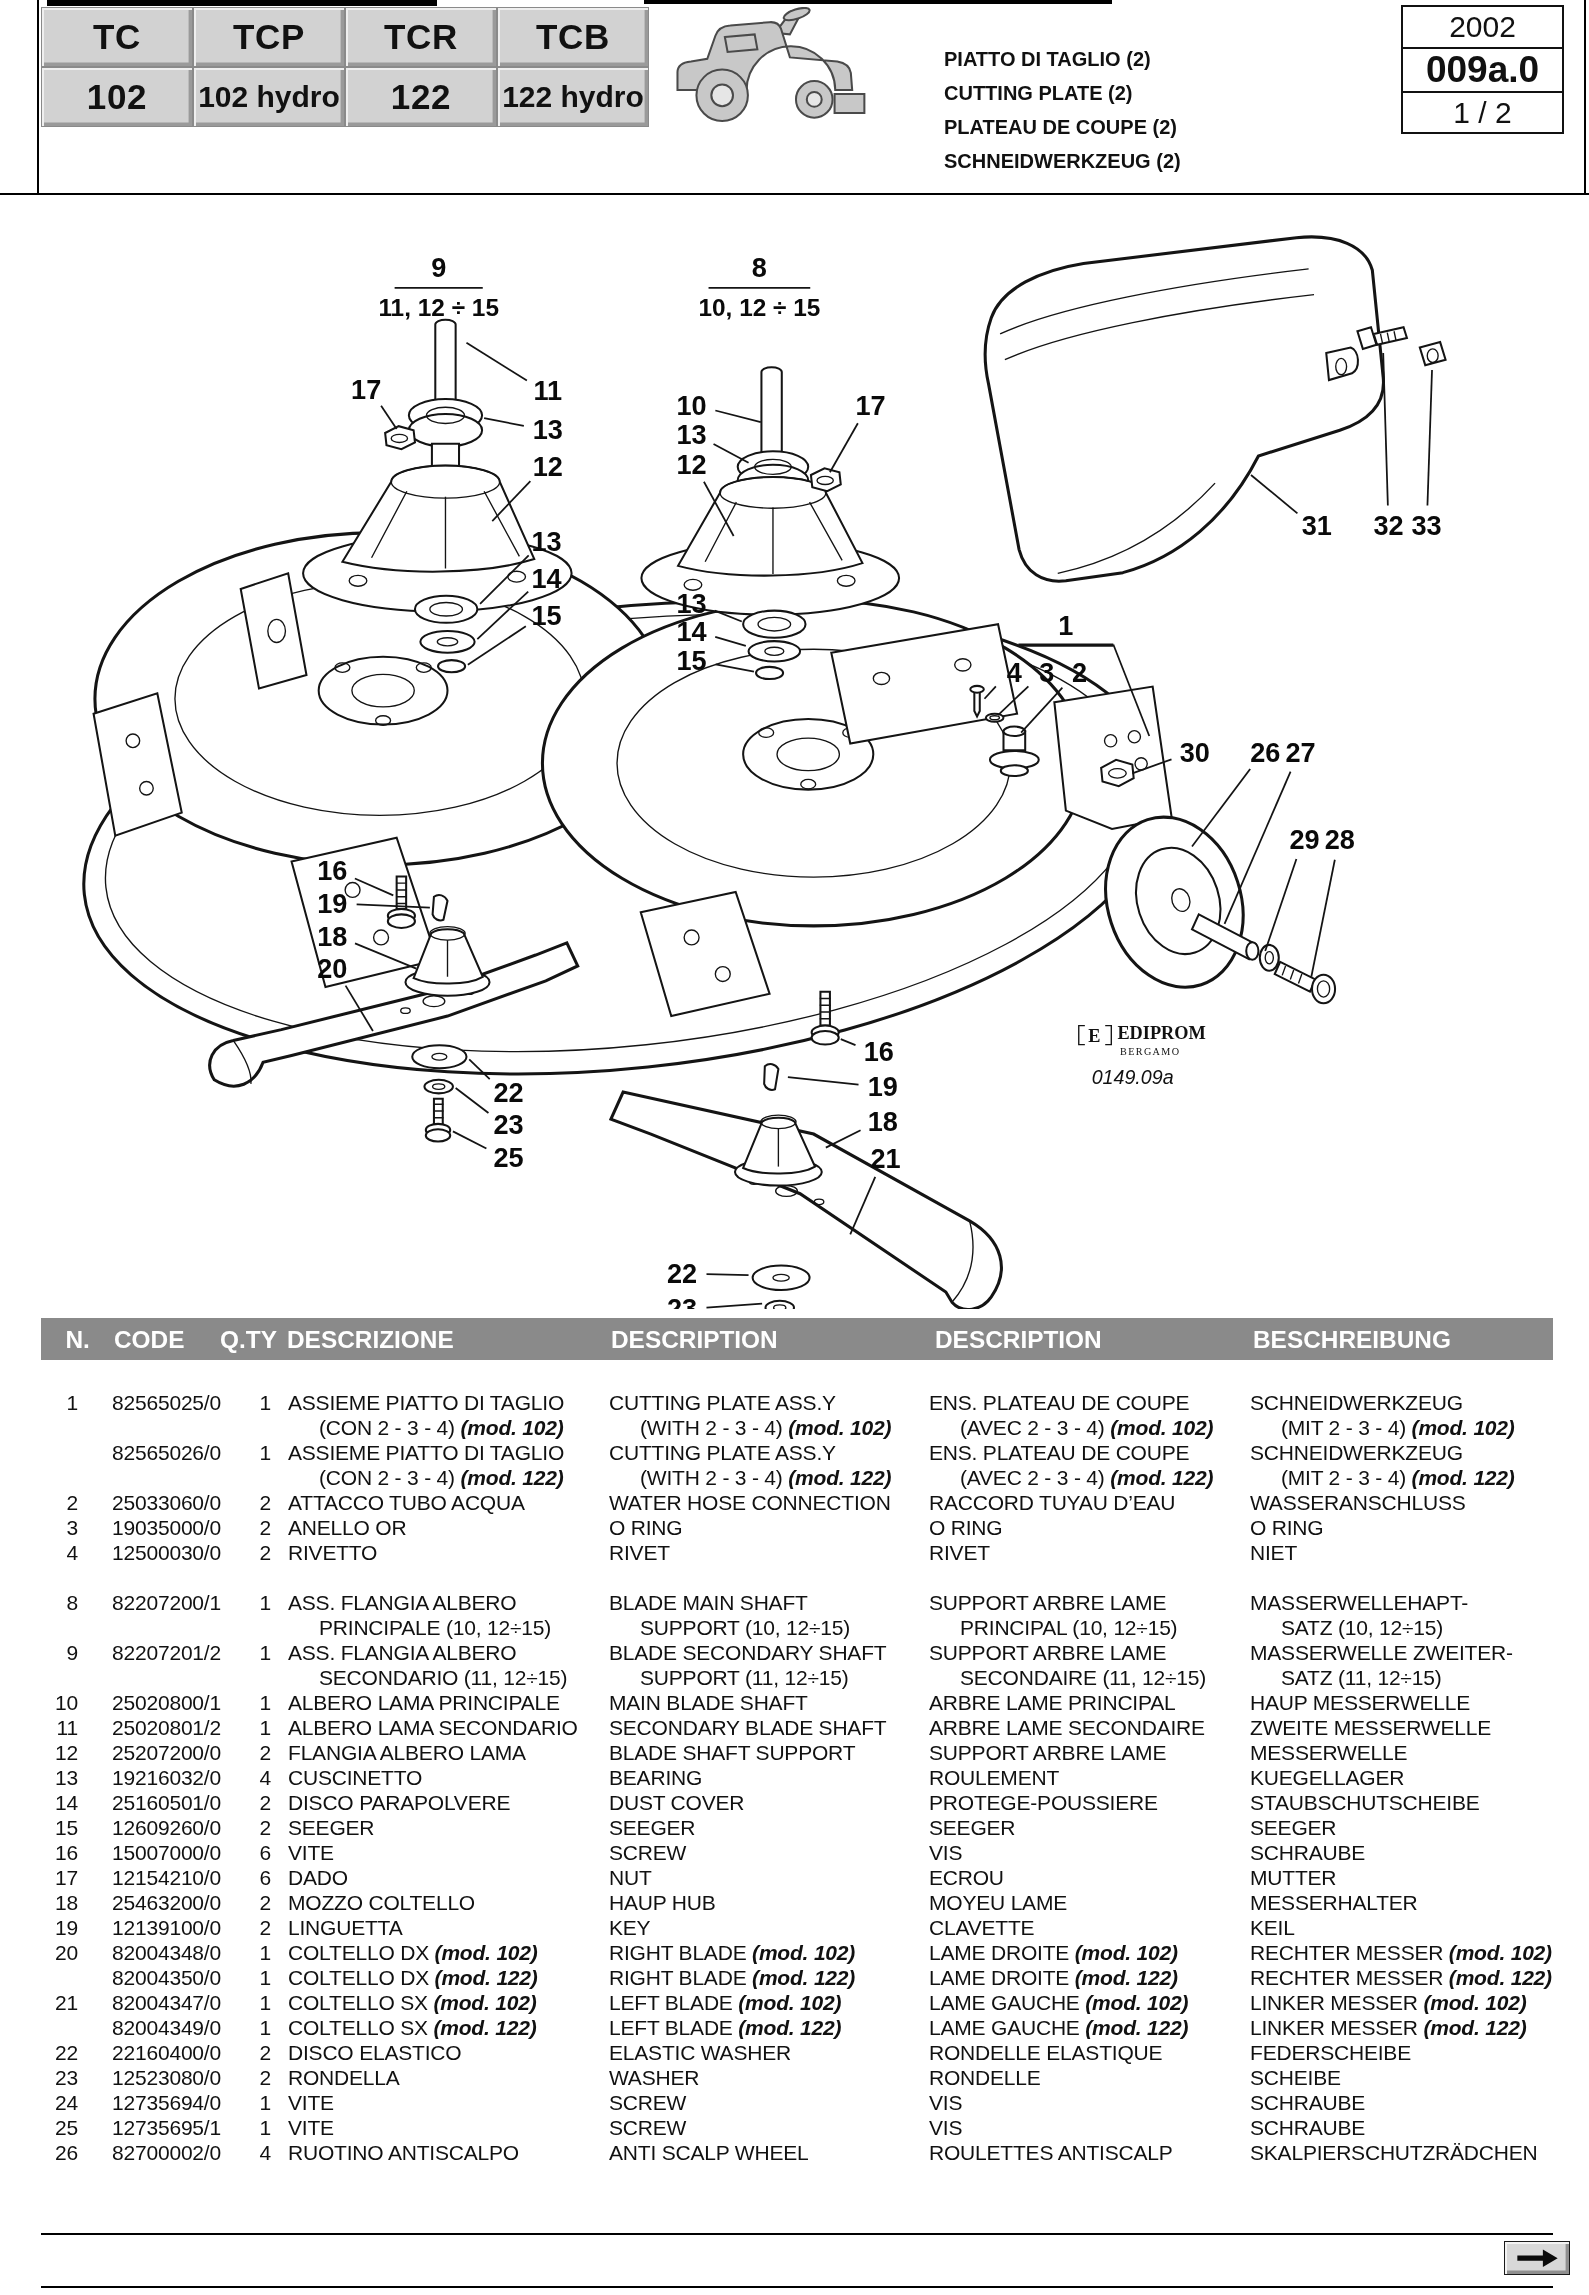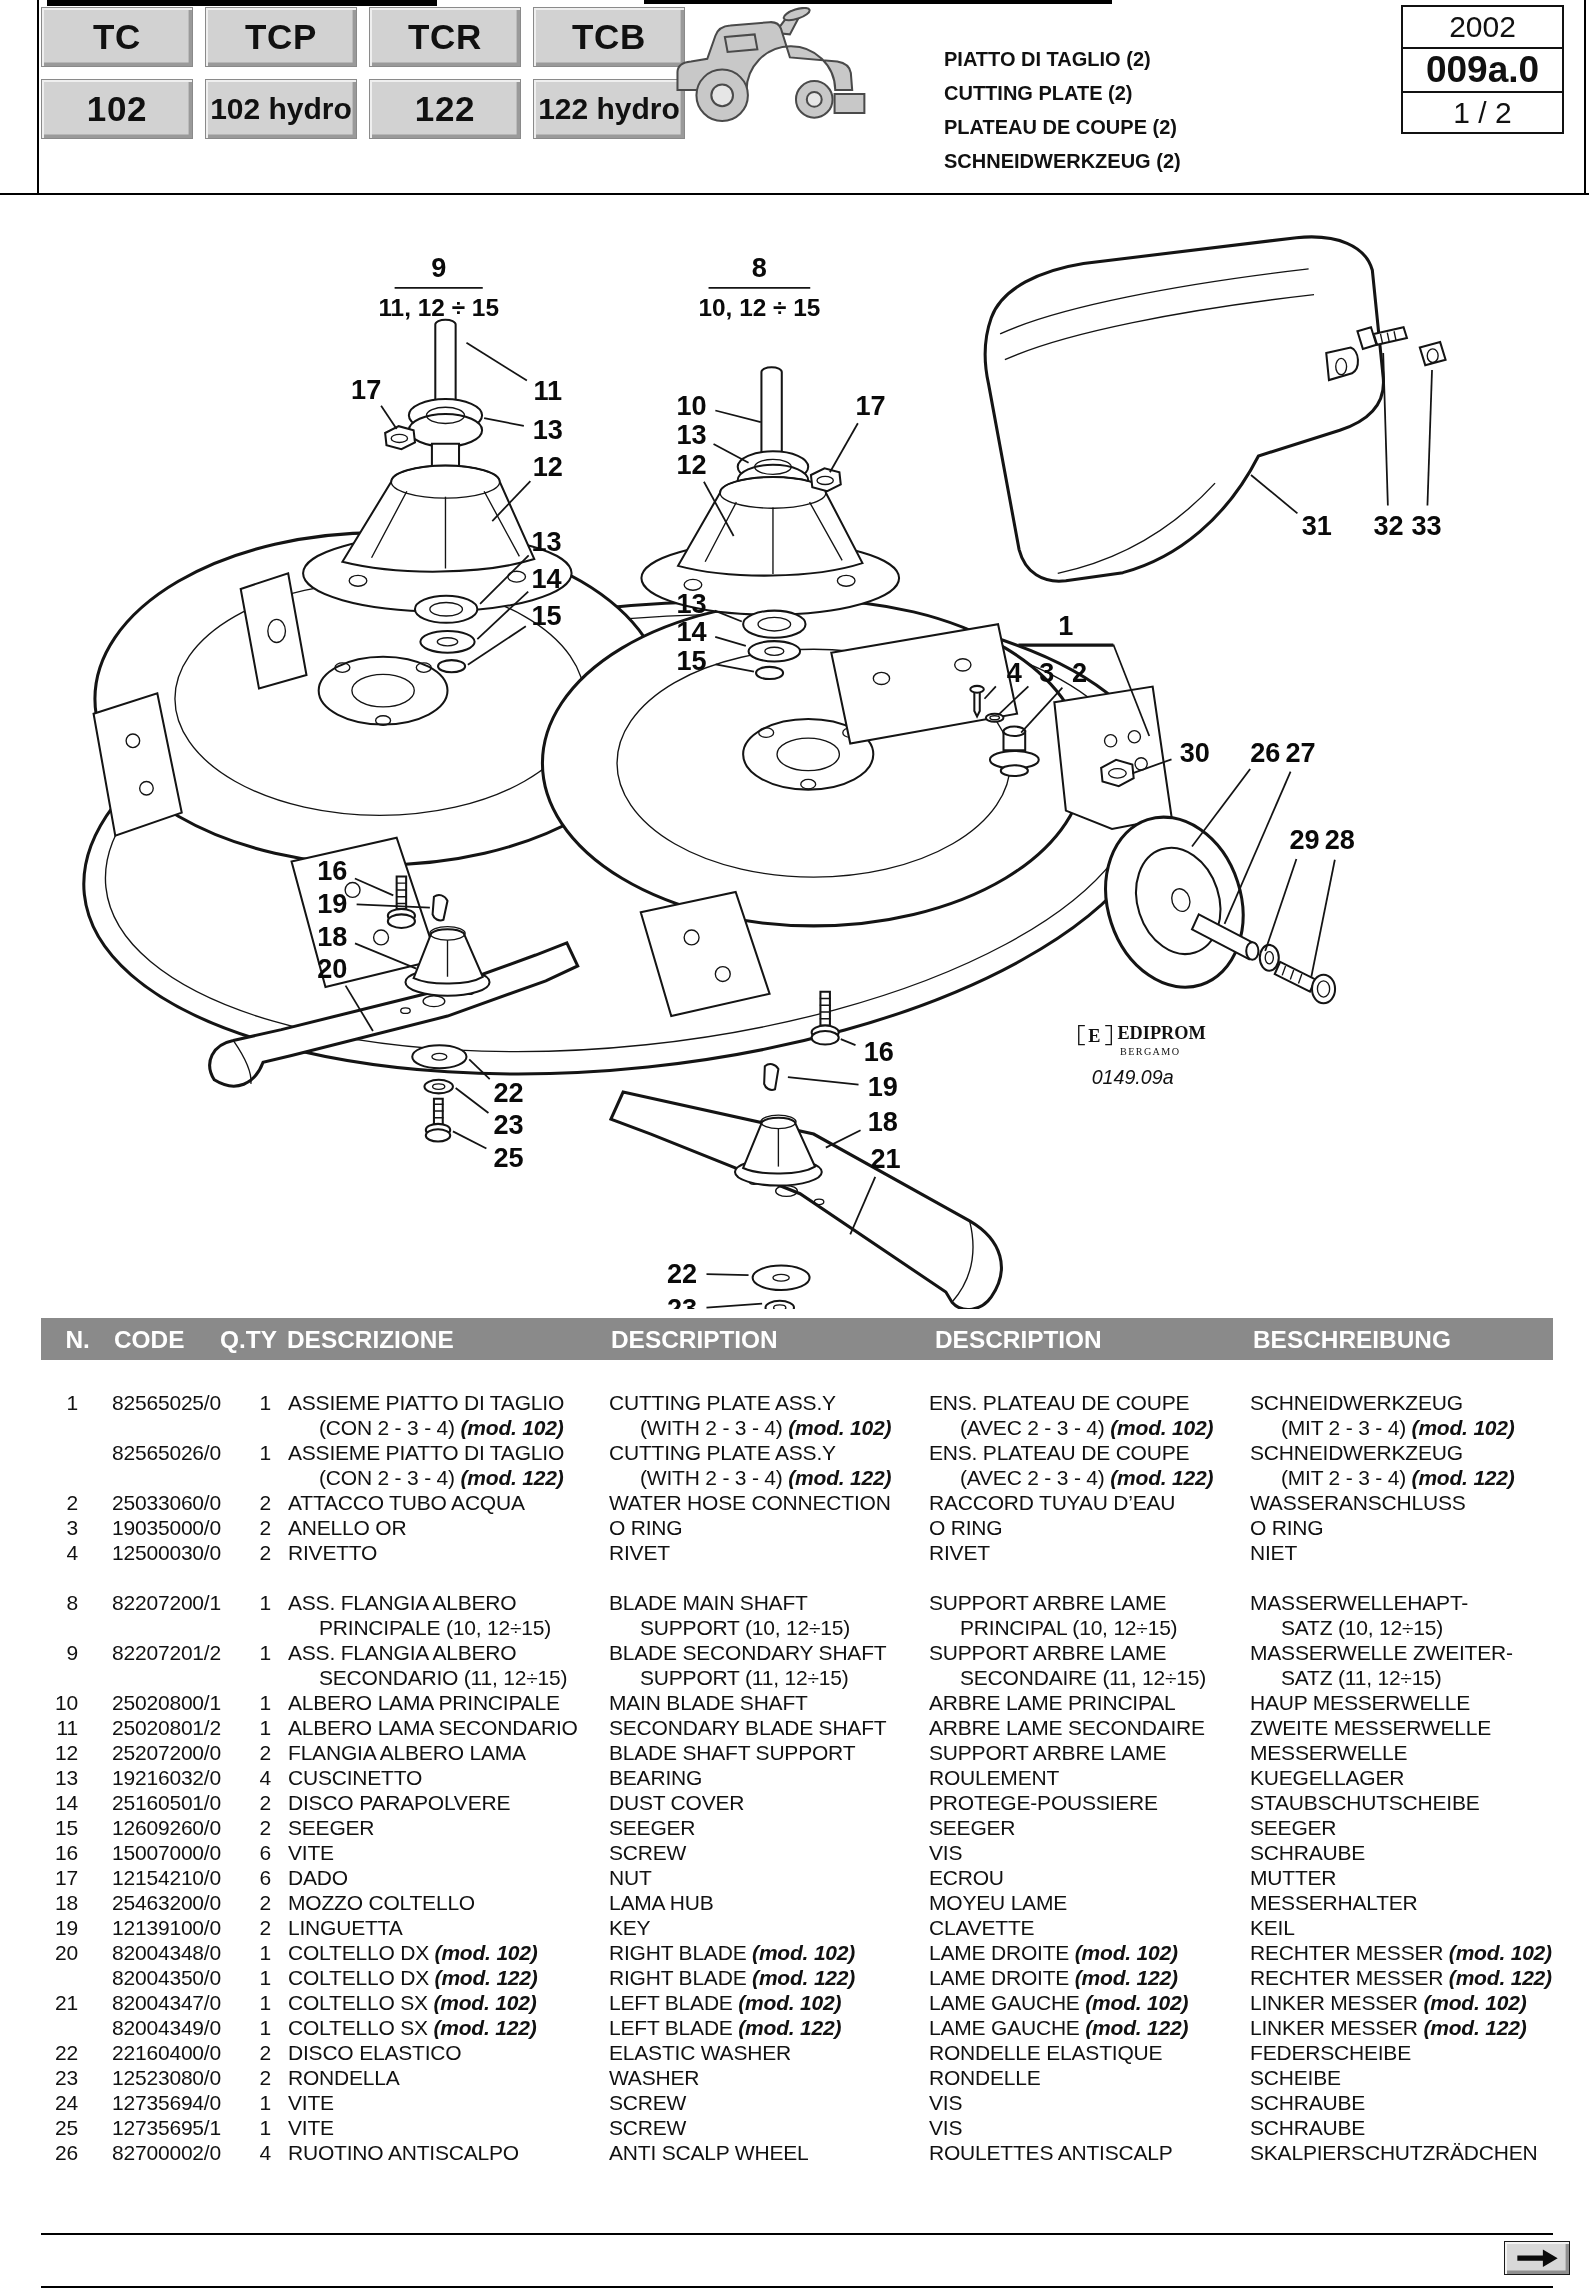--- a/index.html
+++ b/index.html
@@ -3,21 +3,21 @@
 <meta charset="utf-8">
 <style>
   html,body{margin:0;padding:0;background:#fff;}
   #page{position:relative;width:1590px;height:2295px;background:#fff;overflow:hidden;
         font-family:"Liberation Sans",sans-serif;color:#111;}
   .abs{position:absolute;}
   
   .bar{position:absolute;background:#000;}
   
   #model-grid{position:absolute;left:41px;top:6.8px;display:grid;
-      grid-template-columns:repeat(4,152px);grid-template-rows:60px 60px;gap:12px;}
+      grid-template-columns:repeat(4,152px);grid-template-rows:60px 60px;gap:0;}
   .mbox{background:#d2d2d2;border:0.7px solid #8a8a8a;box-sizing:border-box;
       display:flex;align-items:center;justify-content:center;
       box-shadow:inset 2px 2px 0 #efefef, inset -3.4px -3.4px 0 #9a9a9a;
       font-weight:bold;font-size:35px;letter-spacing:0.7px;}
   .mbox.hydro{font-size:30px;letter-spacing:0;}
   
   #title-block{position:absolute;left:944px;top:42px;font-weight:bold;font-size:20px;line-height:34px;}
   
   #info-box{position:absolute;left:1401px;top:5.4px;width:163px;height:129px;border:2px solid #111;
       box-sizing:border-box;display:flex;flex-direction:column;}
@@ -582,21 +582,21 @@
           <div class="c-it">DADO</div>
           <div class="c-en">NUT</div>
           <div class="c-fr">ECROU</div>
           <div class="c-de">MUTTER</div>
         </div>
         <div class="trow">
           <div class="c-n">18</div>
           <div class="c-code">25463200/0</div>
           <div class="c-qty">2</div>
           <div class="c-it">MOZZO COLTELLO</div>
-          <div class="c-en">LAMA HUB</div>
+          <div class="c-en">HAUP HUB</div>
           <div class="c-fr">MOYEU LAME</div>
           <div class="c-de">MESSERHALTER</div>
         </div>
         <div class="trow">
           <div class="c-n">19</div>
           <div class="c-code">12139100/0</div>
           <div class="c-qty">2</div>
           <div class="c-it">LINGUETTA</div>
           <div class="c-en">KEY</div>
           <div class="c-fr">CLAVETTE</div>

